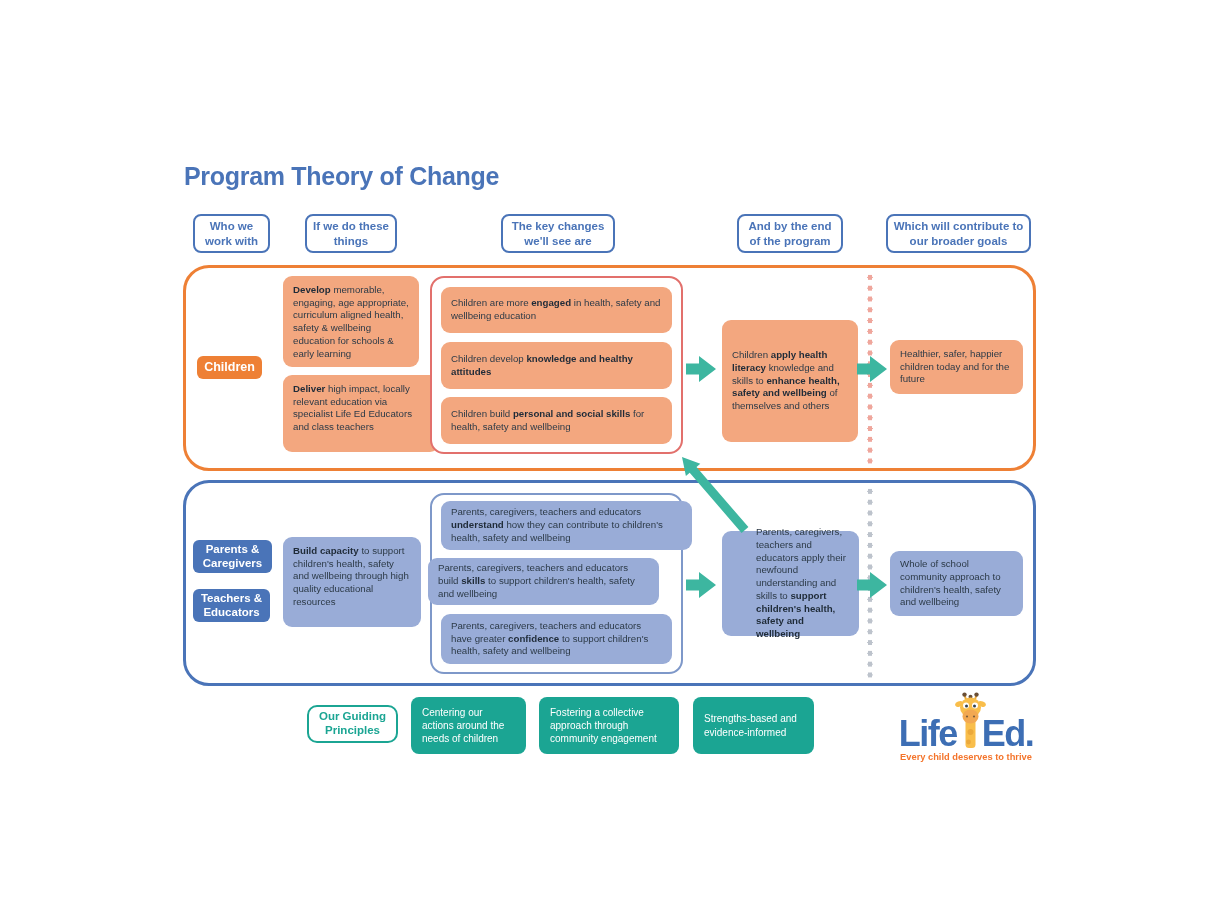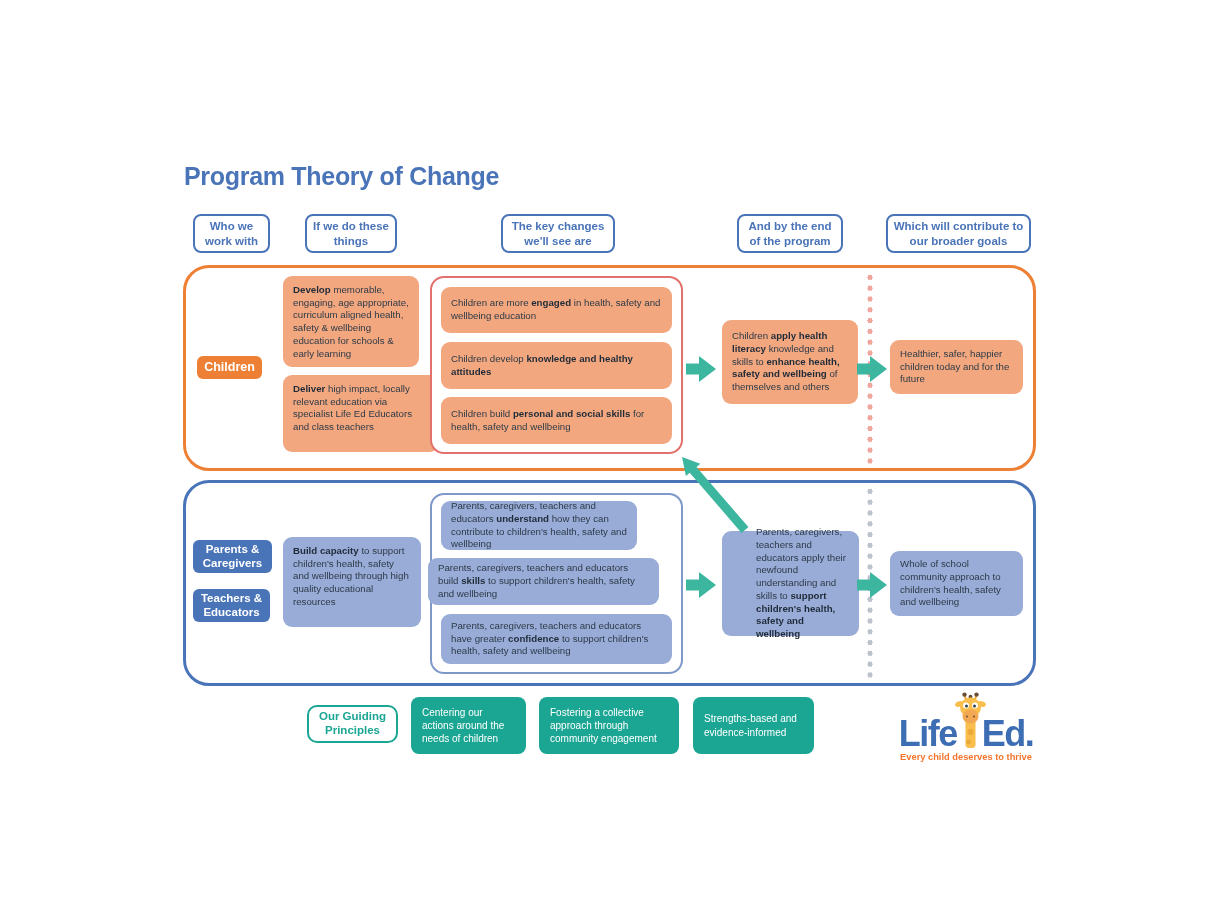--- a/index.html
+++ b/index.html
@@ -91,40 +91,40 @@
   <div class="abs card salmon vc" style="left:441px;top:274px;width:231px;height:46px;">
     <div><span>Children are more </span><b>engaged</b><span> in health, safety and wellbeing education</span></div>
   </div>
   <div class="abs card salmon vc" style="left:441px;top:329px;width:231px;height:47px;">
     <div><span>Children develop </span><b>knowledge and healthy attitudes</b></div>
   </div>
   <div class="abs card salmon vc" style="left:441px;top:384px;width:231px;height:47px;">
     <div><span>Children build </span><b>personal and social skills</b><span> for health, safety and wellbeing</span></div>
   </div>
 
-  <div class="abs card salmon vc" style="left:722px;top:307px;width:136px;height:84px;">
+  <div class="abs card salmon vc" style="left:722px;top:307px;width:136px;height:122px;">
     <div><span>Children </span><b>apply health literacy</b><span> knowledge and skills to </span><b>enhance health, safety and wellbeing</b><span> of themselves and others</span></div>
   </div>
 
   <div class="abs card salmon vc" style="left:890px;top:327px;width:133px;height:54px;">
     <div><span>Healthier, safer, happier children today and for the future</span></div>
   </div>
 
   <div class="abs band blue"></div>
   <div class="abs dots gray"></div>
 
   <div class="abs tag blue" style="left:193px;top:527px;width:79px;height:33px;font-size:11.5px;">Parents &amp; Caregivers</div>
   <div class="abs tag blue" style="left:193px;top:576px;width:77px;height:33px;font-size:11.5px;">Teachers &amp; Educators</div>
 
   <div class="abs card lblue" style="left:283px;top:524px;width:138px;height:90px;">
     <div><b>Build capacity</b><span> to support children's health, safety and wellbeing through high quality educational resources</span></div>
   </div>
 
   <div class="abs keypanel blue"></div>
-  <div class="abs card lblue vc" style="left:441px;top:488px;width:196px;height:49px;">
+  <div class="abs card lblue vc" style="left:441px;top:488px;width:251px;height:49px;">
     <div><span>Parents, caregivers, teachers and educators </span><b>understand</b><span> how they can contribute to children's health, safety and wellbeing</span></div>
   </div>
   <div class="abs card lblue vc" style="left:428px;top:545px;width:231px;height:47px;">
     <div><span>Parents, caregivers, teachers and educators build </span><b>skills</b><span> to support children's health, safety and wellbeing</span></div>
   </div>
   <div class="abs card lblue vc" style="left:441px;top:601px;width:231px;height:50px;">
     <div><span>Parents, caregivers, teachers and educators have greater </span><b>confidence</b><span> to support children's health, safety and wellbeing</span></div>
   </div>
 
   <div class="abs card lblue vc" style="left:722px;top:518px;width:137px;height:105px;padding-left:34px;">

